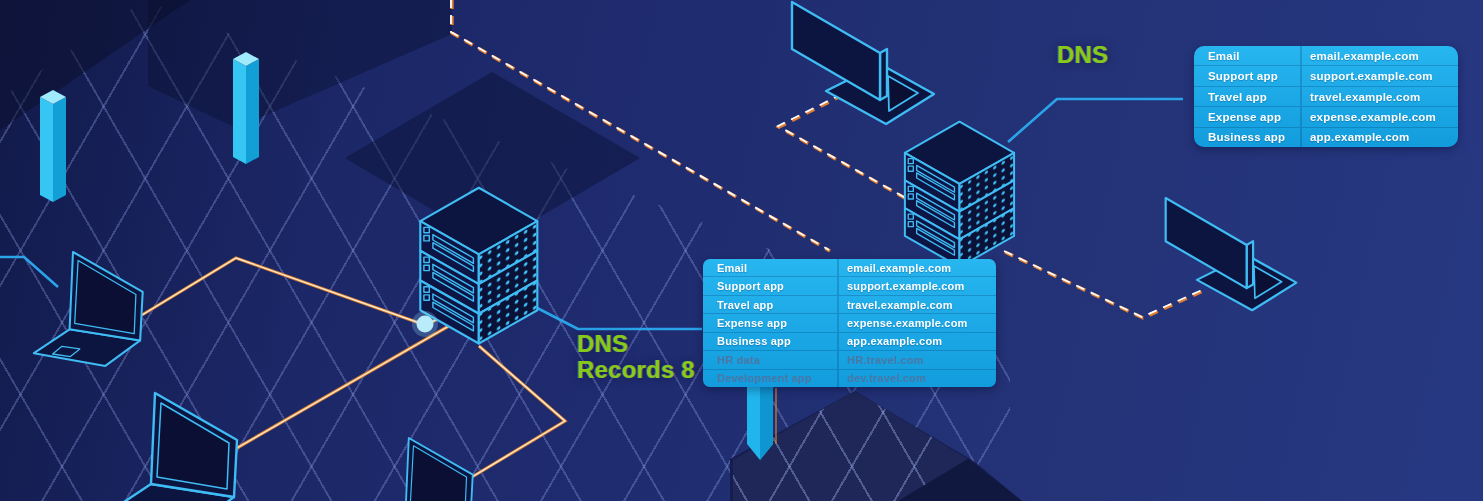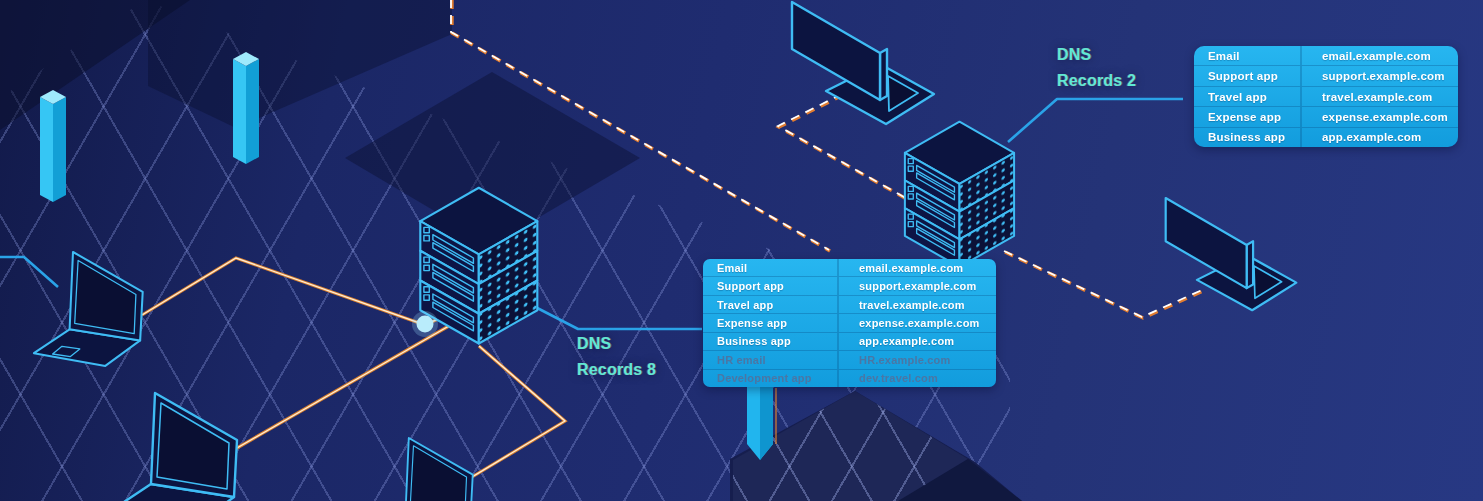--- a/index.html
+++ b/index.html
@@ -38,25 +38,25 @@
     box-shadow:0 3px 10px rgba(0,10,40,.35);overflow:hidden;}
   #table1{left:703px;top:259px;width:293px;height:128px;border-radius:7px;font-size:11px;}
   #table2{left:1194px;top:46px;width:264px;height:101px;border-radius:10px;font-size:11.5px;}
   .trow{flex:1;display:flex;align-items:stretch;border-top:1px solid rgba(8,74,128,.30);}
   .trow:first-child{border-top:none;}
   .tname,.tval{display:flex;align-items:center;color:#fff;font-weight:bold;
     letter-spacing:.2px;text-shadow:0 1px 1px rgba(0,60,110,.35);white-space:nowrap;}
   .tname{padding-left:14px;border-right:2px solid rgba(8,74,128,.28);}
   #table1 .tname{width:120px;}
   #table2 .tname{width:92px;}
-  .tval{padding-left:20px;flex:1;}
+  .tval{padding-left:8px;flex:1;}
   .trow.muted .tname,.trow.muted .tval{color:#4b76a4;text-shadow:none;}
   
-  .dns-label{position:absolute;z-index:5;color:#5eead4;font-weight:bold;
-    font-size:16px;line-height:26px;letter-spacing:.2px;
+  .dns-label{position:absolute;z-index:5;color:#84cc16;font-weight:bold;
+    font-size:24px;line-height:26px;letter-spacing:.2px;
     text-shadow:1px 0 0 rgba(255,150,60,.40), -1px 0 0 rgba(90,180,255,.40), 0 0 8px rgba(0,10,40,.5);}
   #label1{left:577px;top:331px;}
   #label2{left:1057px;top:42px;}
 </style>
 </head>
 <body>
 
 <div id="canvas">
   <div class="bg"></div>
   <div class="grid-main"></div>
@@ -190,22 +190,22 @@
     </div>
     <div class="trow">
       <div class="tname">Expense app</div>
       <div class="tval">expense.example.com</div>
     </div>
     <div class="trow">
       <div class="tname">Business app</div>
       <div class="tval">app.example.com</div>
     </div>
     <div class="trow muted">
-      <div class="tname">HR email</div>
-      <div class="tval">HR.example.com</div>
+      <div class="tname">HR data</div>
+      <div class="tval">HR.travel.com</div>
     </div>
     <div class="trow muted">
       <div class="tname">Development app</div>
       <div class="tval">dev.travel.com</div>
     </div>
   </div>
 
   <div id="table2" class="dns-table">
     <div class="trow">
       <div class="tname">Email</div>
@@ -228,15 +228,14 @@
       <div class="tval">app.example.com</div>
     </div>
   </div>
 
   <div id="label1" class="dns-label">
     <div>DNS</div>
     <div>Records 8</div>
   </div>
   <div id="label2" class="dns-label">
     <div>DNS</div>
-    <div>Records 2</div>
   </div>
 </div>
 
 </body></html>

